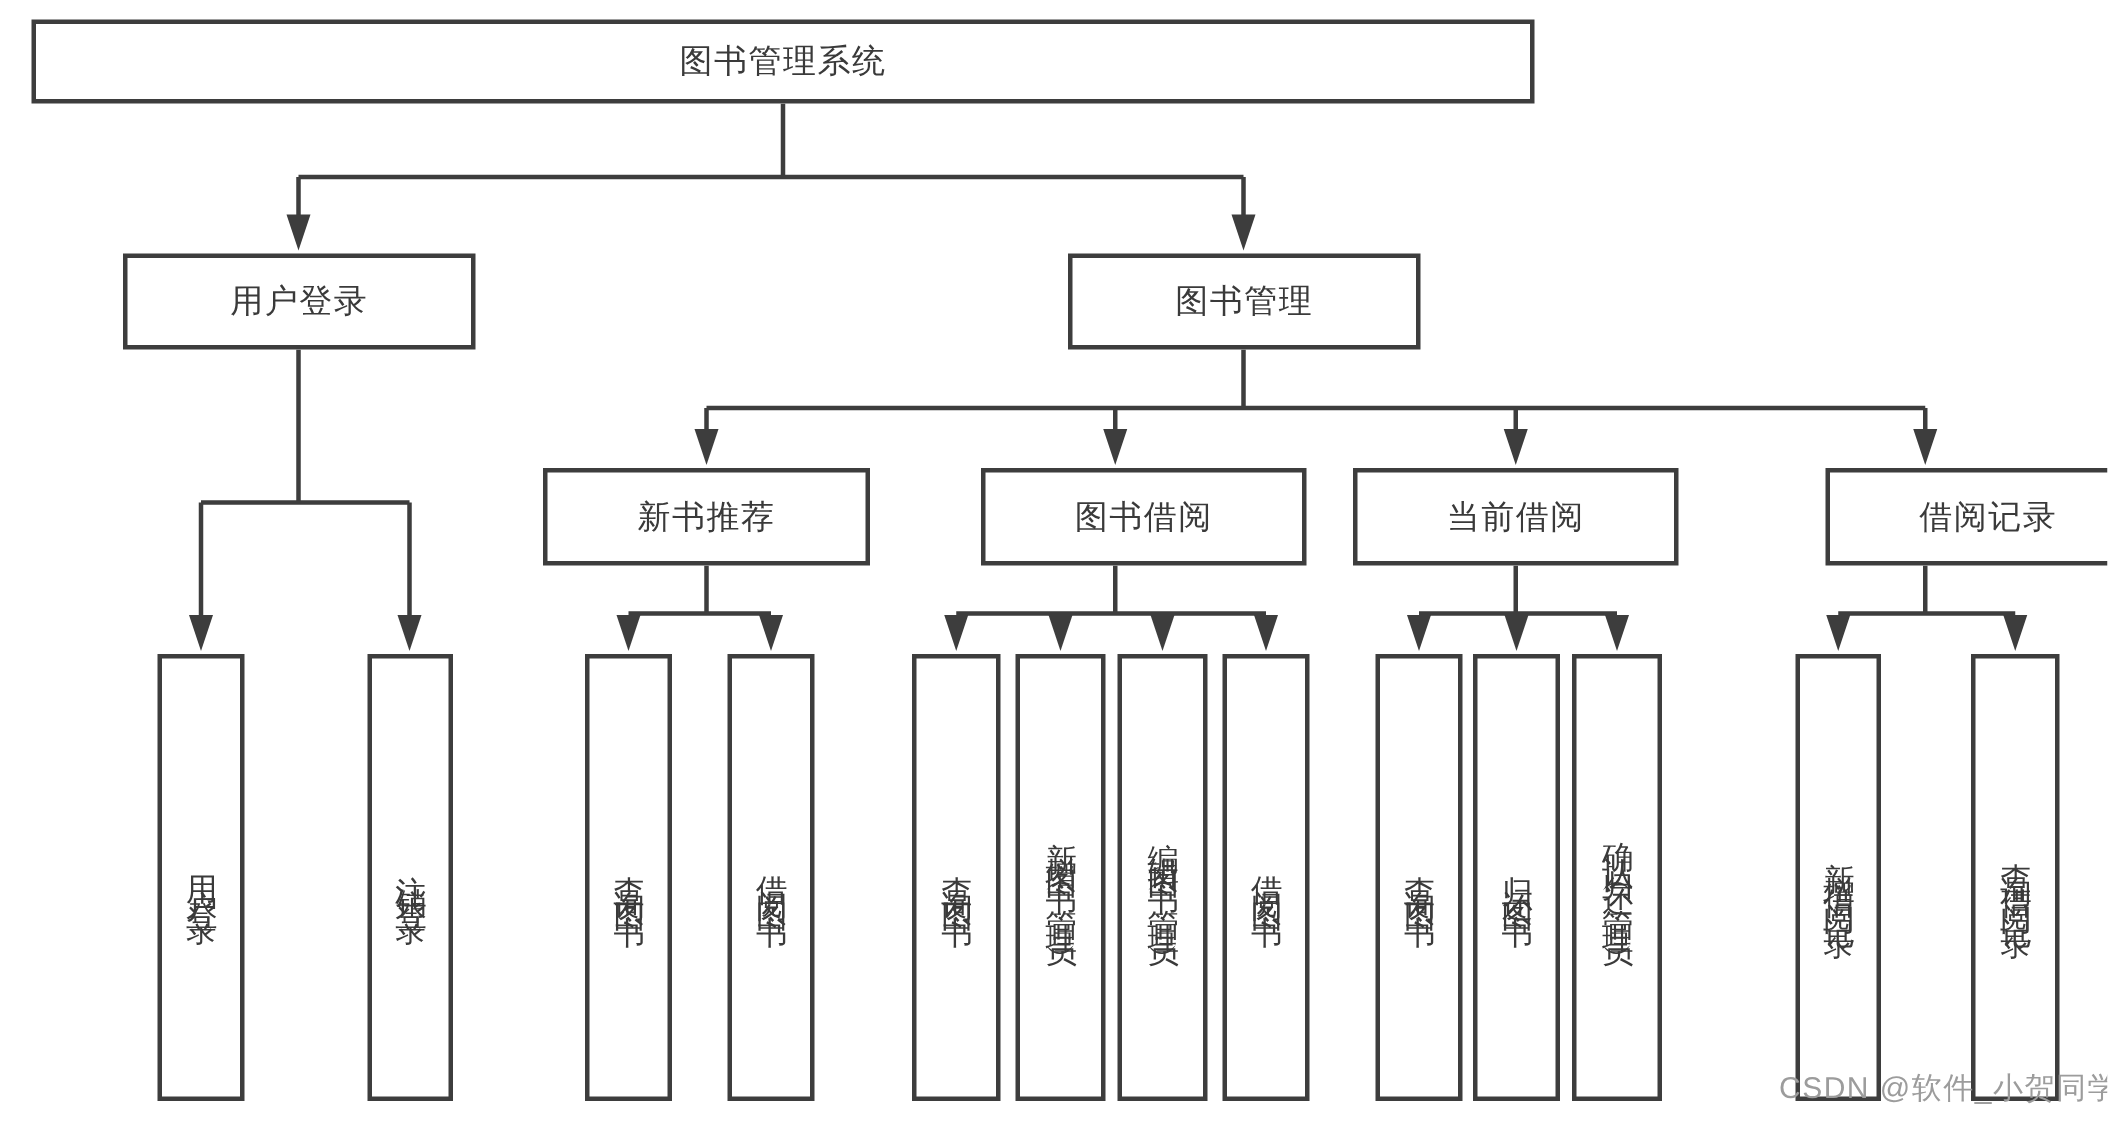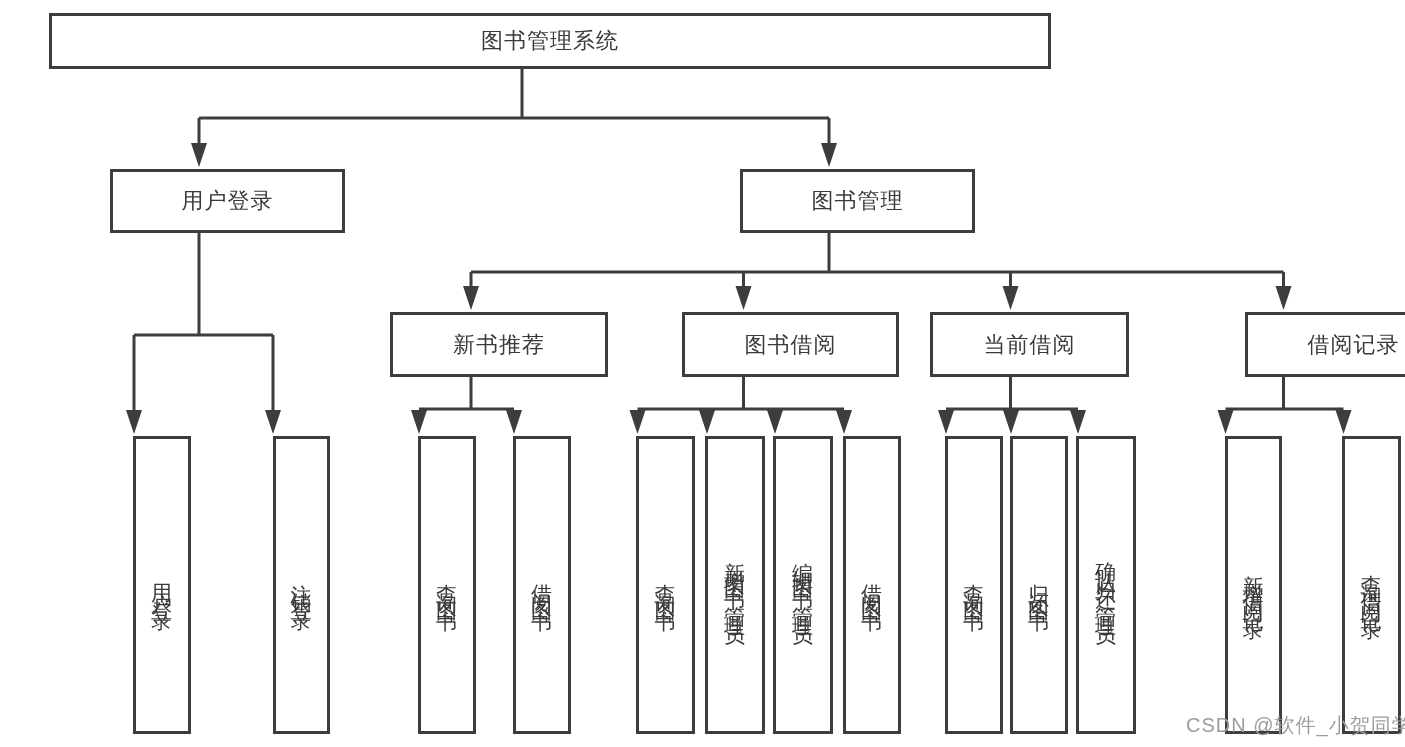--- a/index.html
+++ b/index.html
@@ -12,21 +12,20 @@
   }
   .node{
     position:absolute;
     box-sizing:border-box;
     border:3px solid #3d3d3d;
     background:#ffffff;
     display:flex;
     align-items:center;
     justify-content:center;
     color:#3a3a3a;
-    margin-left:28px;
   }
   .hbox{
     font-size:22px;
     letter-spacing:1px;
     white-space:nowrap;
   }
   .vbox span{
     writing-mode:vertical-rl;
     text-orientation:mixed;
     font-size:21px;
@@ -109,21 +108,21 @@
   <div class="node hbox" style="left:712px;top:169px;width:235px;height:64px;">
     <span>图书管理</span>
   </div>
 
   <div class="node hbox" style="left:362px;top:312px;width:218px;height:65px;">
     <span>新书推荐</span>
   </div>
   <div class="node hbox" style="left:654px;top:312px;width:217px;height:65px;">
     <span>图书借阅</span>
   </div>
-  <div class="node hbox" style="left:902px;top:312px;width:199px;height:65px;">
+  <div class="node hbox" style="left:902px;top:312px;width:217px;height:65px;">
     <span>当前借阅</span>
   </div>
   <div class="node hbox" style="left:1217px;top:312px;width:217px;height:65px;">
     <span>借阅记录</span>
   </div>
 
   <div class="node vbox" style="left:105px;top:436px;width:58px;height:298px;">
     <span>用户登录</span>
   </div>
   <div class="node vbox" style="left:245px;top:436px;width:57px;height:298px;">

